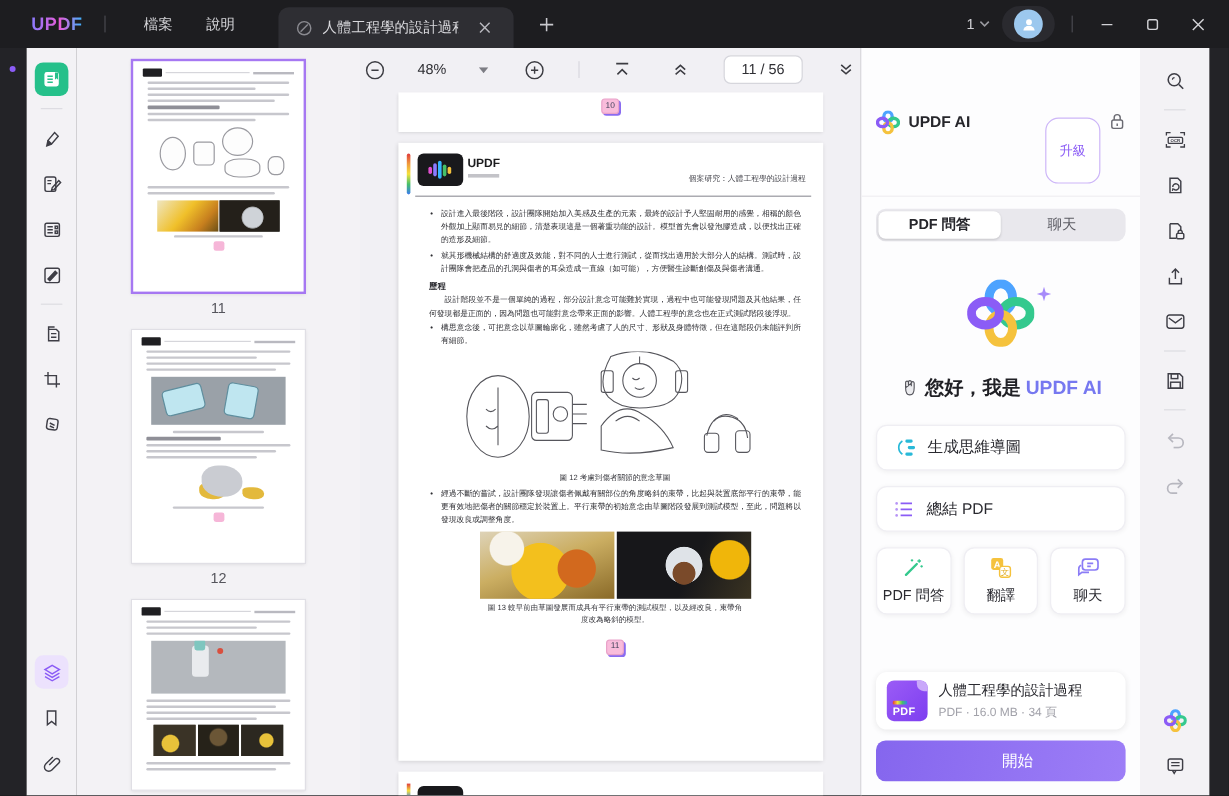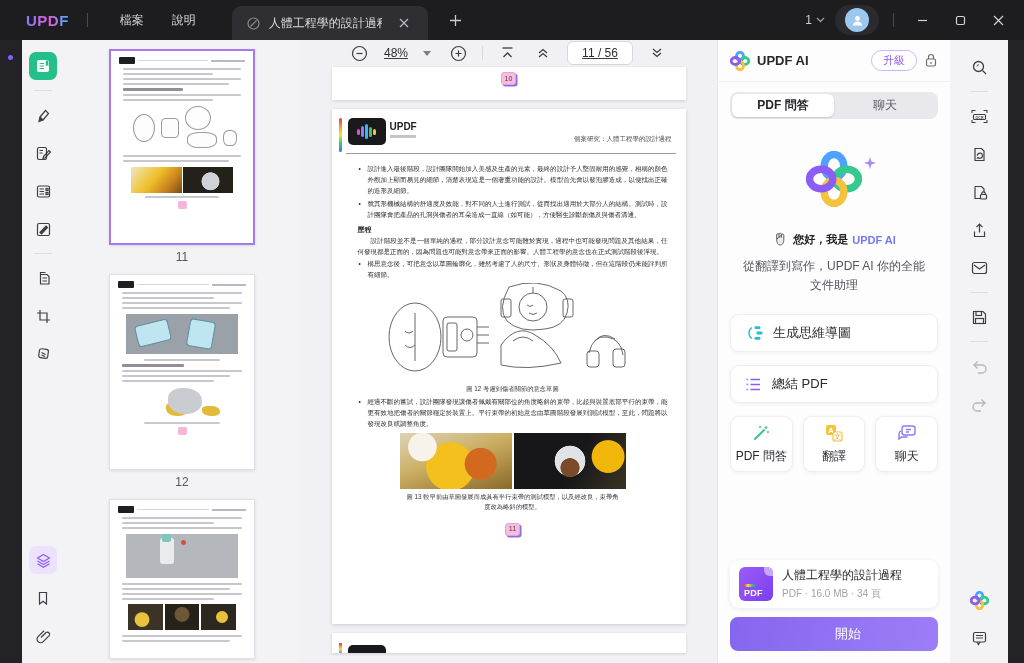--- a/index.html
+++ b/index.html
@@ -64,21 +64,21 @@
   .t-char { position:absolute; left:34px; top:4px; width:14px; height:26px; background:#e9ebee; border-radius:3px; }
   .t-char::before { content:""; position:absolute; left:2px; top:-5px; width:9px; height:9px; background:#7fc6bf; border-radius:2px; }
   .t-char::after { content:""; position:absolute; right:-12px; top:2px; width:5px; height:5px; background:#d94f3e; border-radius:50%; }
   .t-strip3 { height:26px; margin:4px 18px 0; display:flex; gap:2px; }
   .t-strip3 > div { flex:1; background:radial-gradient(circle at 50% 40%, #6b5636 0 30%, #262219 34%), #262219; }
   .t-strip3 > div:nth-child(1){ background:radial-gradient(circle at 40% 60%, #e8c23a 0 26%, #3a3326 30%), #3a3326; }
   .t-strip3 > div:nth-child(3){ background:radial-gradient(circle at 60% 50%, #e8c23a 0 22%, #2c2820 26%), #2c2820; }
 
   
   .doc-area { flex:1; display:flex; flex-direction:column; background:#f1f0f4; min-width:0; }
-  .doc-toolbar { height:26px; display:flex; align-items:center; justify-content:center; gap:12px; color:#3c3c42; flex:0 0 auto;text-decoration:underline; }
+  .doc-toolbar { height:36px; display:flex; align-items:center; justify-content:space-between; gap:12px; color:#3c3c42; flex:0 0 auto; }
   .tbtn { width:24px; height:24px; display:flex; align-items:center; justify-content:center; color:#3c3c42; }
   .zoom-val { font-size:12px; color:#2e2e33; }
   .tb-vsep { width:1px; height:14px; background:#d8d8de; }
   .page-input { width:66px; height:24px; background:#fff; border:1px solid #d6d6dc; border-radius:6px; font-size:12px;
     color:#2e2e33; display:flex; align-items:center; justify-content:center; }
   .doc-scroll { flex:1; display:flex; flex-direction:column; align-items:center; gap:9px; overflow:hidden; padding-top:1px; }
   .page-frag-top { width:354px; height:33px; background:#fff; box-shadow:0 1px 3px rgba(0,0,0,.14); display:flex; justify-content:center; padding-top:5px; flex:0 0 auto; }
   .pbadge { min-width:15px; height:13px; padding:0 2px; background:#f9bcdb; border:1px solid #e9a2c9; border-radius:3px;
     font-size:7px; color:#41415a; display:flex; align-items:center; justify-content:center; box-shadow:1.5px 1.5px 0 #8a6cf0; }
   .page11 { width:354px; height:515px; background:#fff; box-shadow:0 1px 4px rgba(0,0,0,.16); position:relative; flex:0 0 auto; }
@@ -115,27 +115,27 @@
       linear-gradient(115deg,#17171a 55%,#3a3322 100%); }
   .figcap2 { width:216px; margin:3px auto 0; text-align:center; font-size:6.3px; color:#38383e; line-height:1.55; }
   .pbadge-wrap { display:flex; justify-content:center; margin-top:11px; }
   .frag-logobox { position:absolute; left:16px; top:12px; width:38px; height:18px; background:#19191c; border-radius:5px 5px 0 0; }
   .frag-stripe { position:absolute; left:7px; top:10px; width:3px; height:12px; background:linear-gradient(#e03c3c,#f5e13c,#3c7bf0); }
 
   
   .ai-panel { width:233px; background:#fdfdfe; border-left:1px solid #e9e8ed; display:flex; flex-direction:column; flex:0 0 auto; }
   .ai-head { display:flex; align-items:center; gap:7px; padding:10px 12px; border-bottom:1px solid #efeef2; flex:0 0 auto; }
   .ai-title { font-size:13px; font-weight:bold; color:#26262b; }
-  .upgrade { margin-left:auto; font-size:11px; color:#8b5cf6; border:1px solid #cdb6f8; border-radius:11px; padding:2px 11px; background:#fff; }
+  .upgrade { margin-left:auto; font-size:11px; color:#8b5cf6; border:1px solid #cdb6f8; border-radius:11px; padding:19px 11px; background:#fff;margin-top:48px; }
   .ai-tabs { margin:10px 12px 0; background:#e9e8ed; border-radius:8px; padding:2px; display:flex; height:27px; flex:0 0 auto; }
   .ai-tab { flex:1; display:flex; align-items:center; justify-content:center; font-size:12px; color:#5c5c64; border-radius:6px; }
   .ai-tab.active { background:#fff; color:#26262b; box-shadow:0 1px 2px rgba(0,0,0,.14); font-weight:bold; }
   .hero { margin-top:32px; display:flex; justify-content:center; position:relative; flex:0 0 auto; }
   .hero .sparkle { position:absolute; left:63%; top:6px; }
-  .greet { margin-top:24px; display:flex; align-items:center; justify-content:center; gap:4px; font-size:11px; font-weight:bold; color:#202025; }
+  .greet { margin-top:24px; display:flex; align-items:center; justify-content:center; gap:4px; font-size:16px; font-weight:bold; color:#202025; }
   .greet .brand2 { color:#7678f0; }
   .greet-sub { margin:9px 20px 0; text-align:center; font-size:12px; color:#55555e; line-height:1.55; }
   .cards { margin:20px 12px 0; display:flex; flex-direction:column; gap:13px; flex:0 0 auto; }
   .card { background:#fff; border:1px solid #efeef3; border-radius:9px; box-shadow:0 1px 4px rgba(0,0,0,.06);
     height:38px; display:flex; align-items:center; gap:10px; padding:0 14px; font-size:13px; color:#2a2a30; }
   .qrow { display:flex; gap:10px; margin:13px 12px 0; flex:0 0 auto; }
   .qcard { flex:1; height:56px; background:#fff; border:1px solid #efeef3; border-radius:9px; box-shadow:0 1px 4px rgba(0,0,0,.06);
     display:flex; flex-direction:column; align-items:center; justify-content:center; gap:5px; font-size:12px; color:#2a2a30; }
   .filecard { margin:0 12px 9px; background:#fff; border-radius:9px; box-shadow:0 1px 5px rgba(0,0,0,.09);
     display:flex; align-items:center; gap:9px; padding:7px 9px; flex:0 0 auto; }
@@ -529,21 +529,20 @@
 
       <div class="greet">
         <svg width="17" height="17" viewBox="0 0 20 20">
             <g stroke="#55555c" fill="#ececef" stroke-width="1.1" stroke-linejoin="round">
               <path d="M5.5 9.5 V4.5 a1.4 1.4 0 0 1 2.8 0 V8 M8.3 4 a1.4 1.4 0 0 1 2.8 0 V8 M11.1 5 a1.4 1.4 0 0 1 2.8 0 V9.5 C13.9 14.5 12 16.5 9.6 16.5 C6.8 16.5 5.5 13.8 5.5 9.5 Z"></path>
             </g>
           </svg>
         <span>您好，我是</span>
         <span class="brand2">UPDF AI</span>
       </div>
-      <div class="greet-sub">從翻譯到寫作，UPDF AI 你的全能文件助理</div>
 
       <div class="cards">
         <div class="card">
           <svg width="18" height="18" viewBox="0 0 18 18">
               <path d="M7 3.5 a6.5 6.5 0 0 0 0 11" stroke="#29b9d8" fill="none" stroke-width="1.4"></path>
               <g fill="#29b9d8">
                 <rect x="9.5" y="2.2" width="6" height="2.8" rx="1.2"></rect>
                 <rect x="11.5" y="7.6" width="6" height="2.8" rx="1.2"></rect>
                 <rect x="9.5" y="13" width="6" height="2.8" rx="1.2"></rect>
               </g>

